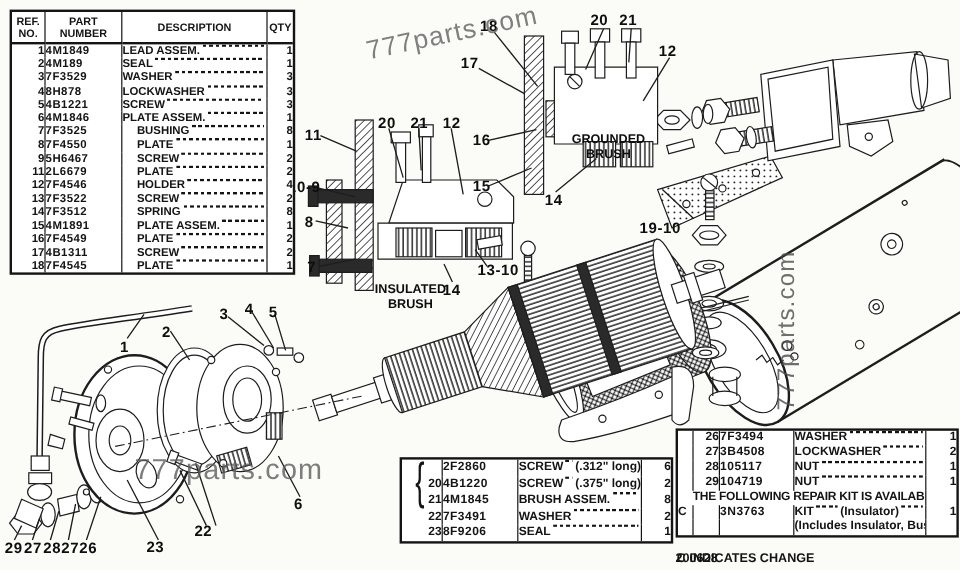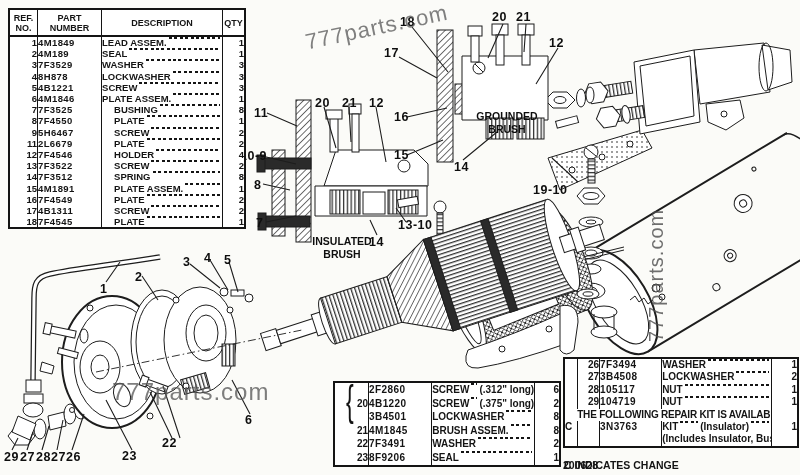--- a/index.html
+++ b/index.html
@@ -576,32 +576,20 @@
             <div class="desc-flex">
               <span>SCREW</span>
               <span class="leader"></span>
               <span>(.375" long)</span>
             </div>
           </td>
           <td class="qty bl">2</td>
         </tr>
         <tr>
           <td></td>
-          <td class="ref"></td>
-          <td class="part bl">3B4501</td>
-          <td class="desc bl">
-            <div class="desc-flex">
-              <span>LOCKWASHER</span>
-              <span class="leader"></span>
-            </div>
-          </td>
-          <td class="qty bl">8</td>
-        </tr>
-        <tr>
-          <td></td>
           <td class="ref">21</td>
           <td class="part bl">4M1845</td>
           <td class="desc bl">
             <div class="desc-flex">
               <span>BRUSH ASSEM.</span>
               <span class="leader"></span>
             </div>
           </td>
           <td class="qty bl">8</td>
         </tr>

